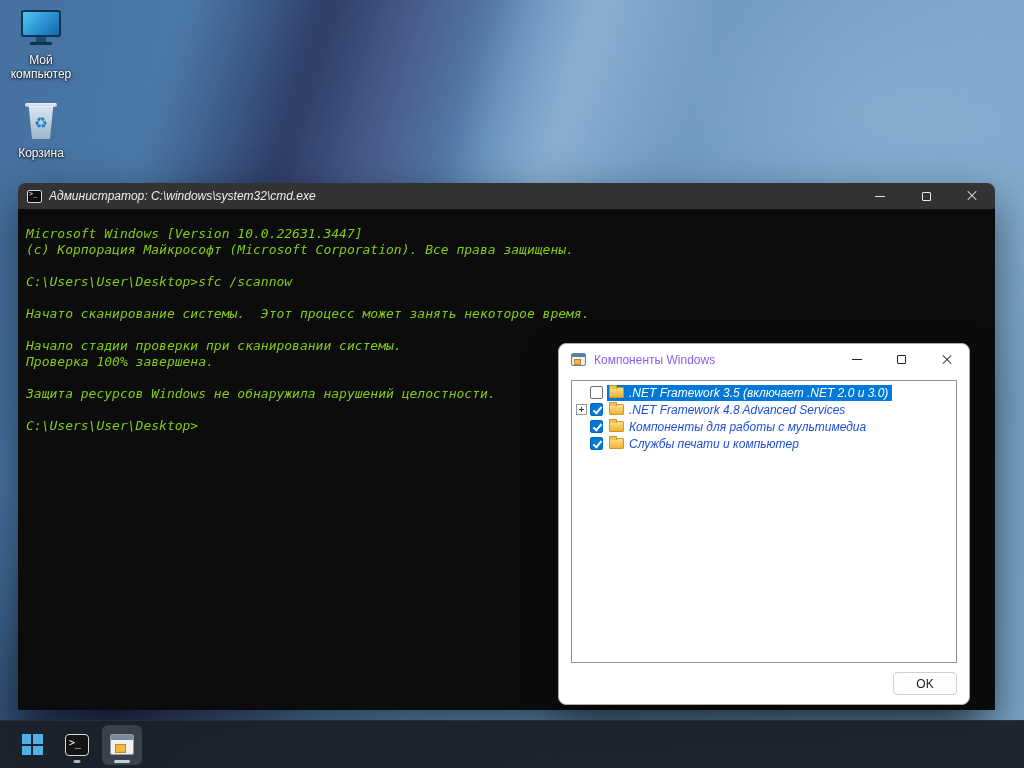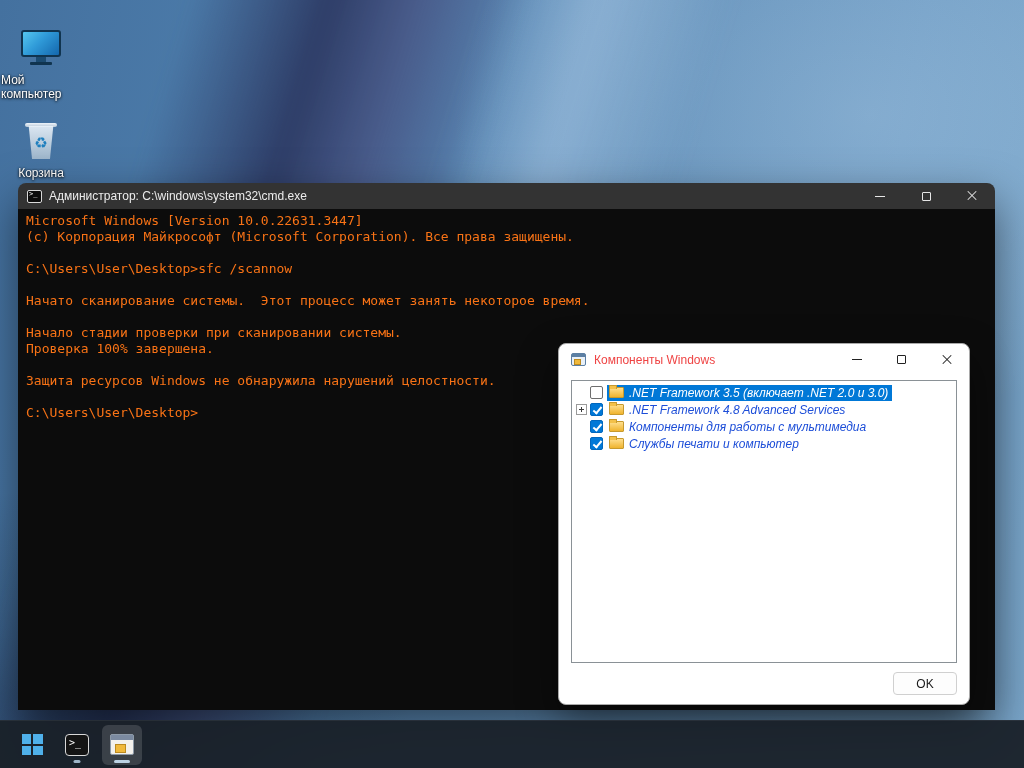--- a/index.html
+++ b/index.html
@@ -14,22 +14,22 @@
     transform: rotate(17deg); filter: blur(9px); }
   .wp-band-light { position: absolute; left: 430px; top: -220px; width: 220px; height: 900px;
     background: linear-gradient(90deg, rgba(170,200,228,0) 0%, rgba(168,200,230,0.55) 45%, rgba(170,200,228,0) 100%);
     transform: rotate(17deg); filter: blur(12px); }
   .wp-glow { position: absolute; inset: 0;
     background: radial-gradient(700px 500px at 85% 15%, rgba(200,225,245,0.25), rgba(0,0,0,0) 60%),
                 radial-gradient(600px 400px at 5% 95%, rgba(10,20,40,0.35), rgba(0,0,0,0) 60%); }
 
   
   .desktop-icon { position: absolute; width: 80px; display: flex; flex-direction: column; align-items: center; gap: 5px;
-    color: #fff; font-size: 12px; line-height: 14px; text-align: left;
-    text-shadow: 0 1px 3px rgba(0,0,0,0.9), 0 0 2px rgba(0,0,0,0.7); cursor: default; margin-top: 20px; }
+    color: #fff; font-size: 12px; line-height: 14px; text-align: center;
+    text-shadow: 0 1px 3px rgba(0,0,0,0.9), 0 0 2px rgba(0,0,0,0.7); cursor: default; }
   #icon-computer { left: 1px; top: 10px; }
   #icon-recycle  { left: 1px; top: 99px; }
 
   .pc-icon { width: 42px; height: 38px; position: relative; }
   .pc-screen { width: 40px; height: 27px; margin: 0 auto; border: 2px solid #10344f; border-radius: 3px;
     background: linear-gradient(135deg, #55c7ef 0%, #2f9ad8 45%, #1467ad 100%); }
   .pc-stand { width: 10px; height: 5px; margin: 0 auto; background: #1b4b71; }
   .pc-base { width: 22px; height: 3px; margin: 0 auto; background: #10344f; border-radius: 1px; }
 
   .bin-icon { width: 34px; height: 42px; position: relative; display: flex; align-items: center; justify-content: center; }
@@ -37,45 +37,45 @@
     clip-path: polygon(6% 0%, 94% 0%, 82% 100%, 18% 100%);
     background: linear-gradient(180deg, rgba(235,243,250,0.9), rgba(173,193,210,0.85));
     border-radius: 2px; }
   .bin-lid { position: absolute; left: 1px; top: 4px; width: 32px; height: 4px; border-radius: 2px;
     background: linear-gradient(180deg, #eef4fa, #b9c9d8); }
   .bin-glyph { position: relative; top: 3px; font-size: 15px; color: #1f7fbe; text-shadow: none; }
 
   
   .cmd-window { position: absolute; left: 18px; top: 183px; width: 977px; height: 527px;
     border-radius: 8px 8px 0 0; overflow: hidden; display: flex; flex-direction: column;
-    box-shadow: 0 18px 45px rgba(0,0,0,0.5); }
+    box-shadow: 0 18px 45px rgba(0,0,0,0.5); font-style: italic; }
   .cmd-titlebar { height: 26px; flex: none; background: #333333; display: flex; align-items: center; color: #ececec; font-size: 12px; }
   .cmd-title-icon { width: 15px; height: 13px; margin: 0 7px 0 9px; flex: none; background: #0c0c0c;
     border: 1px solid #d9d9d9; border-radius: 2px; position: relative; }
   .cmd-title-icon::after { content: ">_"; position: absolute; left: 1px; top: -1px; color: #fff;
     font-family: "DejaVu Sans Mono", monospace; font-size: 7px; letter-spacing: 0; }
   .cmd-title-text { white-space: nowrap; overflow: hidden; }
   .win-controls { margin-left: auto; display: flex; height: 100%; }
   .win-ctl { width: 46px; height: 100%; display: flex; align-items: center; justify-content: center; position: relative; }
   .glyph-min { width: 10px; height: 1px; background: #e6e6e6; }
   .glyph-max { width: 9px; height: 9px; border: 1px solid #e6e6e6; border-radius: 1px; }
   .glyph-close { width: 12px; height: 12px; position: relative; }
   .glyph-close::before, .glyph-close::after { content: ""; position: absolute; left: 0; top: 5px; width: 12px; height: 1px; background: #e6e6e6; }
   .glyph-close::before { transform: rotate(45deg); }
   .glyph-close::after  { transform: rotate(-45deg); }
 
-  .terminal { flex: 1; background: #0c0c0c; padding: 4px 8px; overflow: hidden;
-    font-family: "DejaVu Sans Mono", "Liberation Mono", monospace; font-size: 13px; line-height: 16px; color: #f97316; }
+  .terminal { flex: 1; background: #0c0c0c; padding: 17px 8px; overflow: hidden;
+    font-family: "DejaVu Sans Mono", "Liberation Mono", monospace; font-size: 13px; line-height: 16px; color: #84cc16; }
   .term-line { white-space: pre; min-height: 16px; }
 
   
   .features-dialog { position: absolute; left: 558px; top: 343px; width: 412px; height: 362px;
     background: #ffffff; border: 1px solid #a9a9a9; border-radius: 8px;
     box-shadow: 0 16px 40px rgba(0,0,0,0.45); display: flex; flex-direction: column; overflow: hidden; }
-  .dlg-titlebar { height: 31px; flex: none; display: flex; align-items: center; font-size: 12px; color: #ef4444; }
+  .dlg-titlebar { height: 31px; flex: none; display: flex; align-items: center; font-size: 12px; color: #8b5cf6; }
   .dlg-icon { width: 15px; height: 13px; margin: 0 8px 0 12px; flex: none; border: 1px solid #5c7fa3;
     border-radius: 2px; background: #e8f0f8; position: relative; }
   .dlg-icon::before { content: ""; position: absolute; left: 0; right: 0; top: 0; height: 3px; background: #5c7fa3; }
   .dlg-icon::after { content: ""; position: absolute; left: 2px; top: 5px; width: 5px; height: 4px;
     background: #f0b93c; border: 1px solid #bb8a20; }
   .dlg-controls { margin-left: auto; display: flex; height: 100%; }
   .dlg-ctl { width: 45px; height: 100%; display: flex; align-items: center; justify-content: center; }
   .dlg-ctl .glyph-min { background: #222; }
   .dlg-ctl .glyph-max { border-color: #222; }
   .dlg-ctl .glyph-close::before, .dlg-ctl .glyph-close::after { background: #222; }

